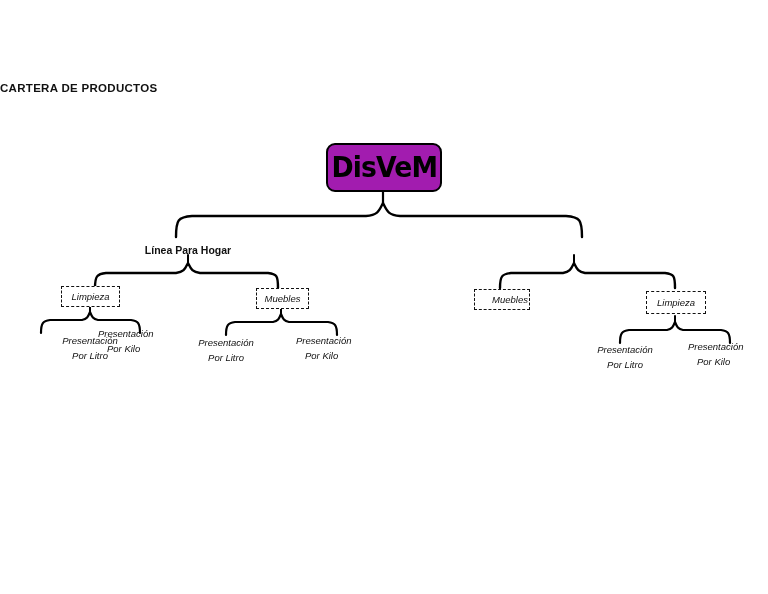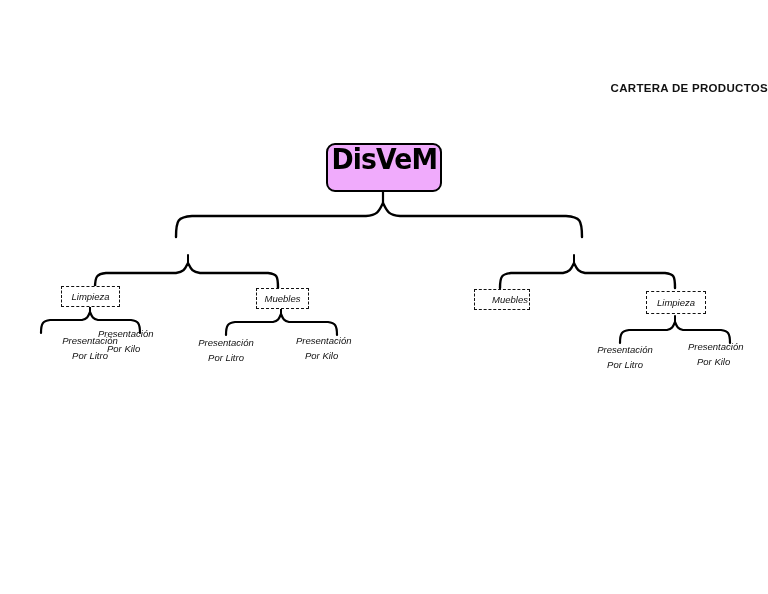--- a/index.html
+++ b/index.html
@@ -25,38 +25,38 @@
     width: 768px;
     height: 594px;
     pointer-events: none;
   }
 
   .chart-title {
     position: absolute;
     left: 0;
     top: 82px;
     width: 768px;
-    text-align: right;
+    text-align: left;
     font-size: 11.5px;
     font-weight: bold;
     letter-spacing: 0.3px;
     color: #111111;
   }
 
   .root-box {
     position: absolute;
     left: 326px;
     top: 143px;
     width: 112px;
     height: 45px;
     border: 2.5px solid #000000;
     border-radius: 9px;
-    background: #f0abfc;
+    background: #a21caf;
     display: flex;
-    align-items: flex-start;
+    align-items: center;
     justify-content: center;
   }
   .root-label {
     font-family: "DejaVu Sans", sans-serif;
     font-size: 29px;
     font-weight: bold;
     line-height: 1;
     letter-spacing: -1px;
     transform: scaleX(0.92);
     color: #000000;
@@ -162,20 +162,21 @@
       <path stroke-width="2.0" d="M675,316 L675,322"></path>
     </g>
   </svg>
 
   <div class="chart-title">CARTERA DE PRODUCTOS</div>
 
   <div class="root-box">
     <span class="root-label">DisVeM</span>
   </div>
 
+  <div class="branch-label" style="left:108px; top:244px; width:160px;">Línea Para Hogar</div>
 
   <div class="cat-box" style="left:61px; top:286px; width:59px; height:21px;">
     <span class="cat-label">Limpieza</span>
   </div>
 
   <div class="cat-box" style="left:256px; top:288px; width:53px; height:21px;">
     <span class="cat-label">Muebles</span>
   </div>
 
   <div class="cat-box" style="left:474px; top:289px; width:56px; height:21px;padding-left:16px;">

